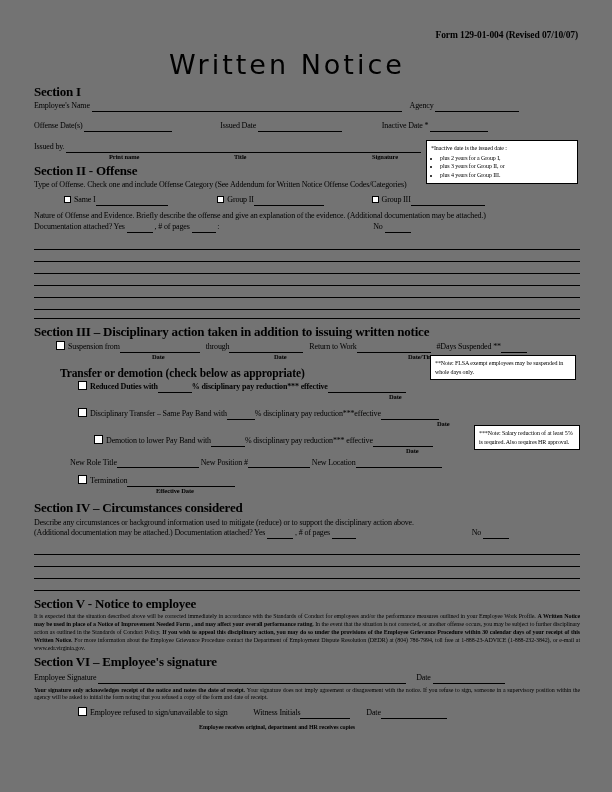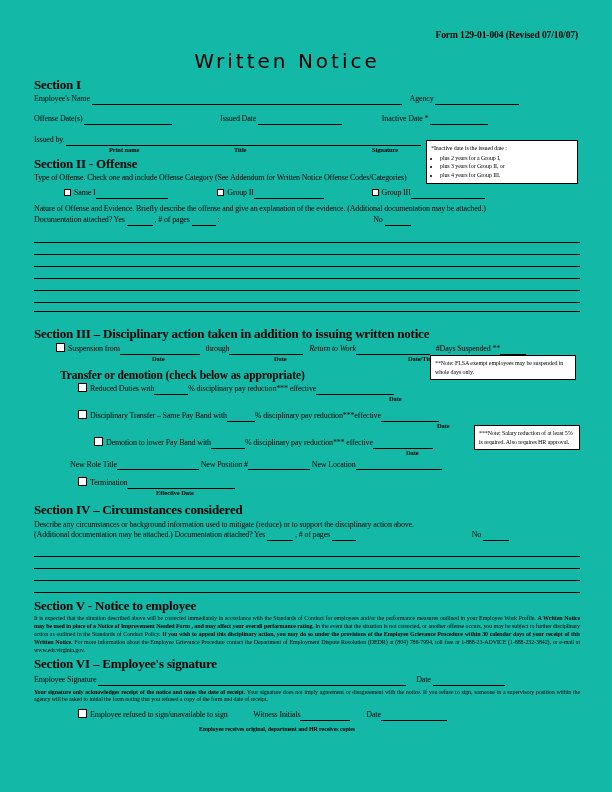--- a/index.html
+++ b/index.html
@@ -9,21 +9,21 @@
     background: #ffffff;
   }
   body {
     font-family: "Liberation Serif", serif;
     color: #000000;
   }
   .page {
     position: relative;
     width: 612px;
     height: 792px;
-    background: #14b8a6;
+    background: #737373;
     overflow: hidden;
     box-sizing: border-box;
     padding: 0;
   }
   .content {
     position: absolute;
     left: 34px;
     top: 30px;
     width: 546px;
   }
@@ -33,36 +33,36 @@
     text-align: right;
     font-weight: bold;
     font-size: 9.5px;
     letter-spacing: -0.1px;
     margin-bottom: 9px;
     padding-right: 2px;
   }
   .doc-title {
     text-align: center;
     font-family: "DejaVu Sans", sans-serif;
-    font-size: 20px;
+    font-size: 27px;
     letter-spacing: 3px;
     font-weight: 400;
     margin: 0 0 5px 0;
     padding-right: 40px;
   }
 
   
   .sec-head {
     font-weight: bold;
     font-size: 13px;
     letter-spacing: -0.2px;
     margin: 1px 0 2px 0;
     line-height: 1.1;
   }
-  .sec-head.rule { border-top: 1.2px solid #000; padding-top: 15px; }
+  .sec-head.rule { border-top: 1.2px solid #000; padding-top: 6px; }
 
   .sub-head {
     font-weight: bold;
     font-size: 11.5px;
     margin: 3px 0 2px 26px;
     letter-spacing: -0.1px;
   }
 
   
   .t {
@@ -210,32 +210,32 @@
     <div class="ln"></div>
     <div class="ln"></div>
     <div class="ln"></div>
   </div>
 
   <div class="sec-head rule" style="margin-top:8px;">Section III – Disciplinary action taken in addition to issuing written notice</div>
 
   <div class="t row" style="margin-left:22px; margin-top:2px;">
     <span class="cb"></span><span>Suspension from</span><span class="fill" style="width:80px;"></span>
     <span style="margin-left:4px;text-align:right;">through</span><span class="fill" style="width:74px;"></span>
-    <span style="margin-left:4px;font-style:italic;">Return to Work</span><span class="fill" style="width:74px;"></span>
+    <span style="margin-left:4px;">Return to Work</span><span class="fill" style="width:74px;"></span>
     <span style="margin-left:4px;">#Days Suspended **</span><span class="fill" style="width:26px;"></span>
   </div>
   <div class="row" style="height:11px; margin-left:22px;">
     <span class="cap" style="position:absolute;left:96px;">Date</span>
     <span class="cap" style="position:absolute;left:218px;">Date</span>
     <span class="cap" style="position:absolute;left:352px;">Date/Time</span>
   </div>
 
   <div class="sub-head">Transfer or demotion (check below as appropriate)</div>
 
-  <div class="t row" style="margin-left:44px; margin-top:1px;">
+  <div class="t row" style="margin-left:44px; margin-top:1px;font-weight:bold;">
     <span class="cb"></span><span>Reduced Duties with</span><span class="fill" style="width:34px;"></span><span>% disciplinary pay reduction*** effective</span><span class="fill" style="width:78px;"></span>
   </div>
   <div class="row" style="height:11px;">
     <span class="cap" style="position:absolute;left:355px;">Date</span>
   </div>
 
   <div class="t row" style="margin-left:44px; margin-top:4px;">
     <span class="cb"></span><span>Disciplinary Transfer – Same Pay Band with</span><span class="fill" style="width:28px;"></span><span>% disciplinary pay reduction***effective</span><span class="fill" style="width:58px;"></span>
   </div>
   <div class="row" style="height:11px;">

